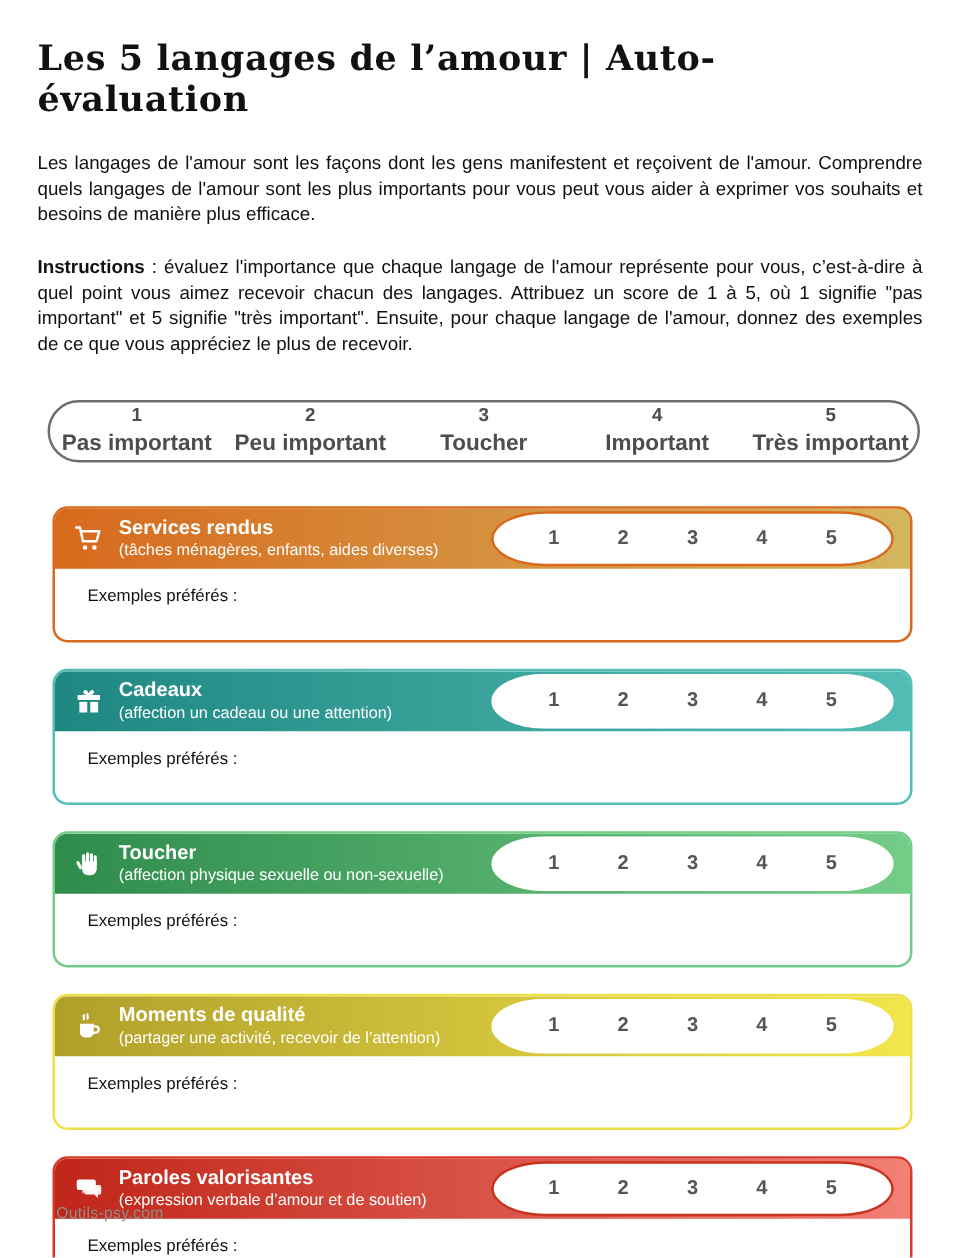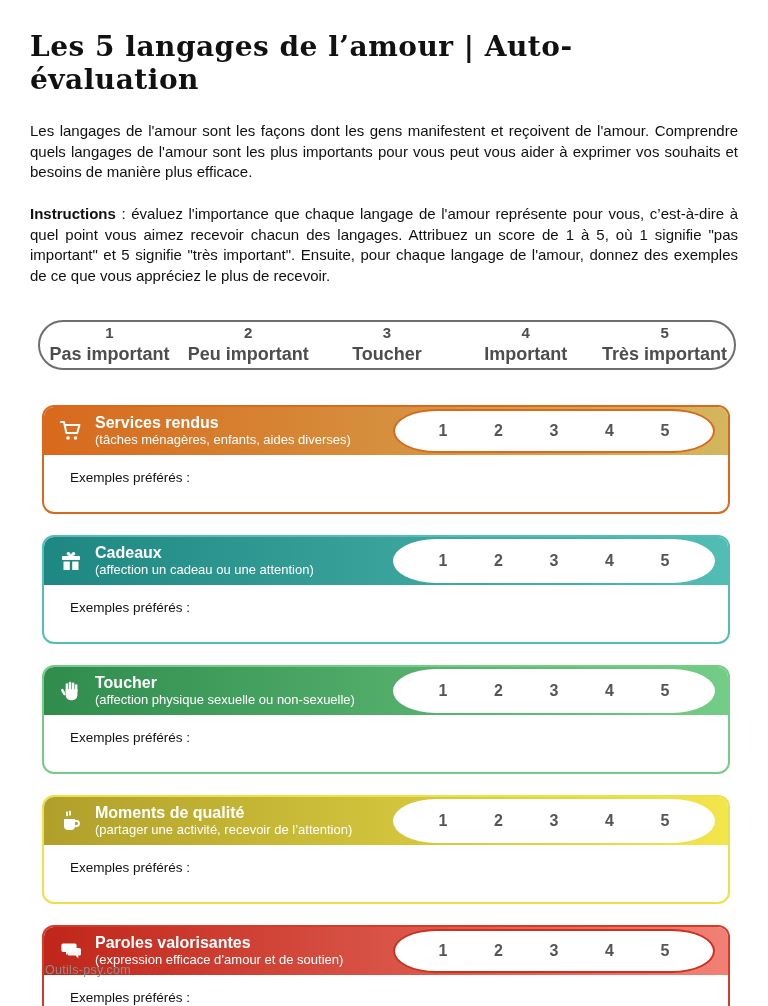--- a/index.html
+++ b/index.html
@@ -261,21 +261,21 @@
     <div class="card" style="border-color: rgb(214, 58, 43);">
       <div class="card-header" style="background: linear-gradient(90deg, rgb(192, 38, 25) 0%, rgb(242, 128, 117) 100%);">
         <span class="card-icon">
           <svg width="24" height="24" viewBox="0 0 24 24" fill="#fff">
             <path d="M2 4.5 h12 a1.6 1.6 0 0 1 1.6 1.6 v5.2 a1.6 1.6 0 0 1 -1.6 1.6 H8 l-3 3 v-3 H2 a1.6 1.6 0 0 1 -1.6 -1.6 V6.1 A1.6 1.6 0 0 1 2 4.5 Z" transform="translate(2,0)"></path>
             <path d="M10 9 h10.5 a1.5 1.5 0 0 1 1.5 1.5 v4.6 a1.5 1.5 0 0 1 -1.5 1.5 h-1.2 v2.8 l-2.8 -2.8 H10 a1.5 1.5 0 0 1 -1.5 -1.5 v-4.6 A1.5 1.5 0 0 1 10 9 Z" opacity="0.95"></path>
           </svg>
         </span>
         <div class="card-titles">
           <div class="card-title">Paroles valorisantes</div>
-          <div class="card-subtitle">(expression efficace d’amour et de soutien)</div>
+          <div class="card-subtitle">(expression verbale d’amour et de soutien)</div>
         </div>
         <div class="rating-pill" style="border-color: rgb(200, 50, 31);">
           <span class="rating-num">1</span>
           <span class="rating-num">2</span>
           <span class="rating-num">3</span>
           <span class="rating-num">4</span>
           <span class="rating-num">5</span>
         </div>
       </div>
       <div class="card-body">

